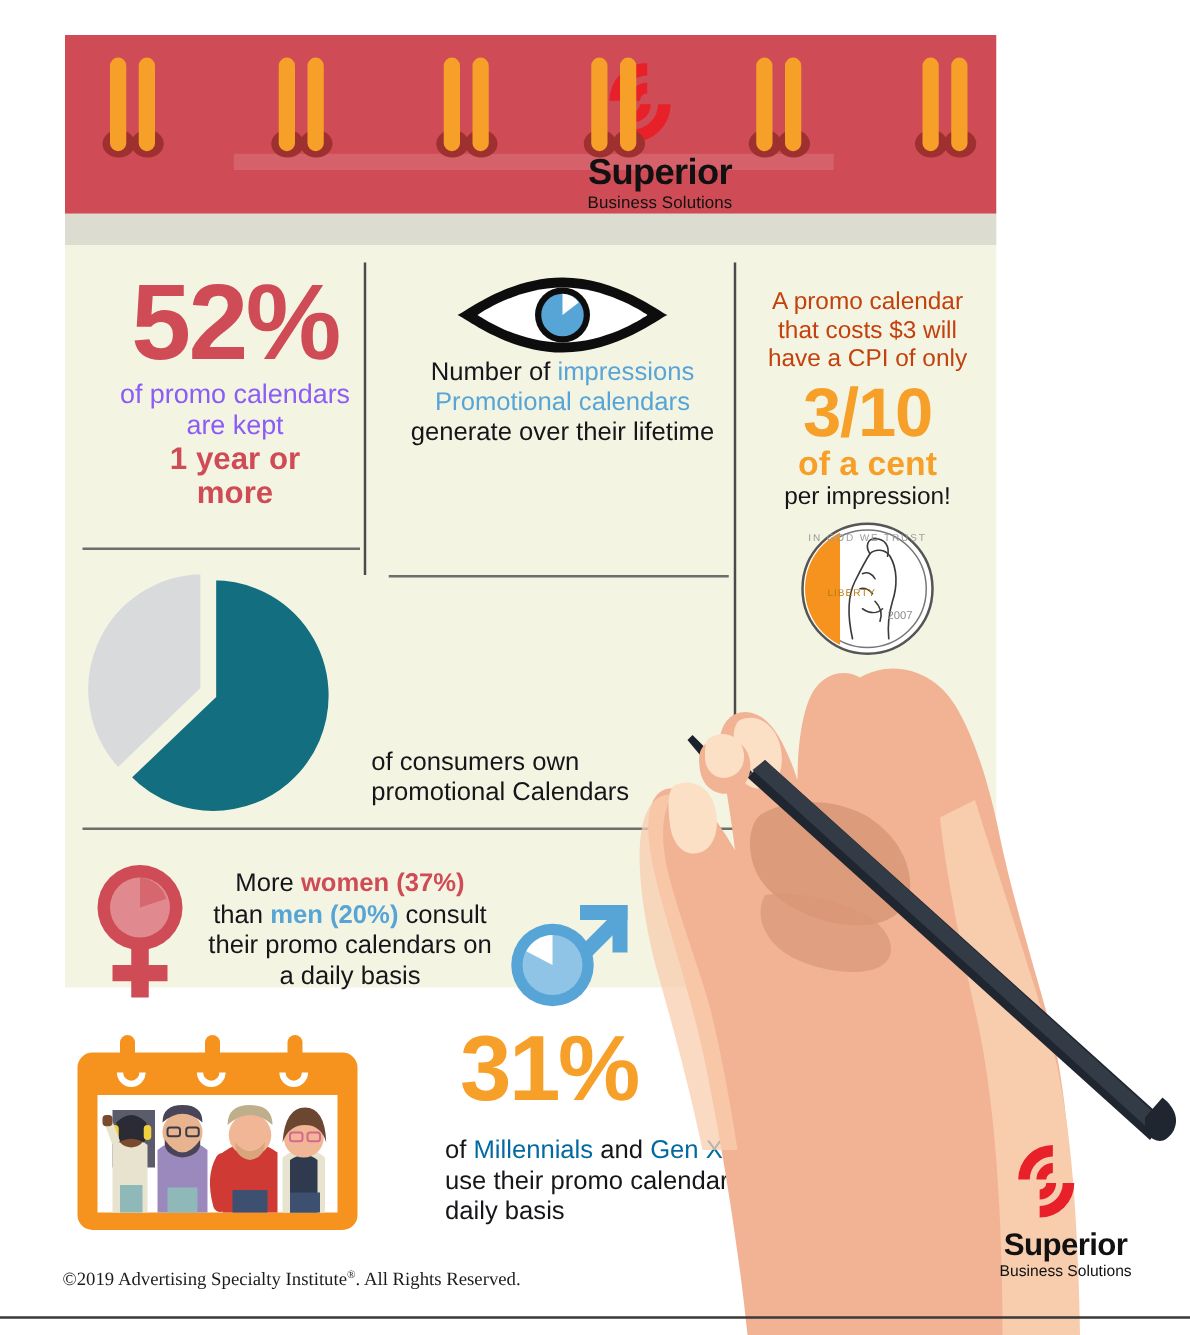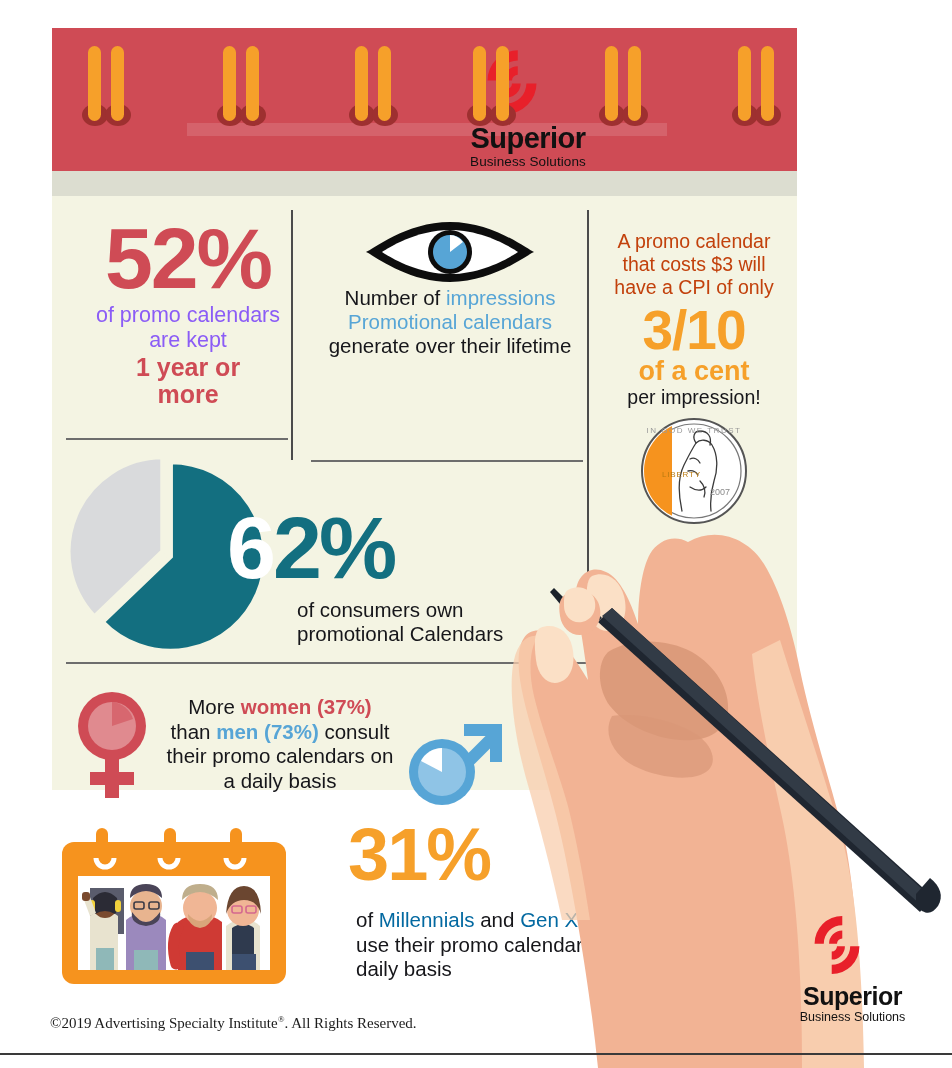--- a/index.html
+++ b/index.html
@@ -95,21 +95,21 @@
   
   #sgen { left: 0px; top: 650px; width: 540px; height: 130px; }
   #sgen .fsym { position: absolute; left: 14px; top: 10px; width: 92px; height: 112px; }
   #sgen .msym { position: absolute; left: 350px; top: 38px; width: 108px; height: 92px; }
   #sgen .cap { position: absolute; left: 98px; top: 17px; width: 260px; text-align: center; font-size: 20.5px; line-height: 1.2; color: #16161a; }
   #sgen .cap b { font-weight: 700; }
 
   
   #smil { position: absolute; left: 60px; top: 818px; width: 620px; height: 190px; }
   .cal-icon { position: absolute; left: 0px; top: 10px; width: 228px; height: 158px; }
-  #smil .num { position: absolute; left: 288px; top: 0px; font-size: 74px; font-weight: 700; letter-spacing: -2px; color: #f6a02a; line-height: 1; }
+  #smil .num { position: absolute; left: 308px; top: 0px; font-size: 74px; font-weight: 700; letter-spacing: -2px; color: #f6a02a; line-height: 1; }
   #smil .cap { position: absolute; left: 296px; top: 90px; width: 330px; font-size: 20.5px; line-height: 1.2; color: #16161a; }
   #smil .cap b { font-weight: 400; color: #0369a1; }
 
   
   #hand { position: absolute; left: 480px; top: 520px; width: 472px; height: 548px; }
 
   
   #blogo { position: absolute; left: 770px; top: 912px; width: 165px; height: 130px; }
   #blogo .mark { position: absolute; left: 32px; top: 0; width: 70px; height: 66px; }
   #blogo .word { position: absolute; left: 0; top: 70px; width: 165px; text-align: center; color: #111; font-weight: 700; font-size: 25px; letter-spacing: -0.5px; }
@@ -247,40 +247,37 @@
         <text x="24" y="62" font-family="Liberation Sans, sans-serif" font-size="8" fill="#b97a10" letter-spacing="0.8">LIBERTY</text>
         <text x="82" y="80" font-family="Liberation Sans, sans-serif" font-size="9" fill="#8a8a8a" text-anchor="middle">2007</text>
       </svg>
     </div>
 
     <div class="blk" id="spie">
       <svg class="pie-wrap" viewBox="0 0 210 210">
         <path d="M105 105 L105 8 A97 97 0 1 1 35 172 Z" fill="#136f80" stroke="#f4f4e3" stroke-width="5"></path>
         <path d="M97 100 L97 3 A97 97 0 0 0 27 167 Z" fill="#d9dadc" stroke="#f4f4e3" stroke-width="5"></path>
       </svg>
-      <div class="val">
-        <span class="w">6</span><span class="t">2%</span>
-      </div>
       <div class="cap">
         <span>of consumers own</span><br>
         <span>promotional Calendars</span>
       </div>
     </div>
 
     <div class="blk" id="sgen">
       <svg class="fsym" viewBox="0 0 92 112">
         <circle cx="46" cy="38" r="34" fill="#cf4b55"></circle>
         <circle cx="46" cy="38" r="24" fill="#e08a8f"></circle>
         <path d="M46 38 L46 14 A24 24 0 0 1 67 31 Z" fill="#cf4b55" opacity="0.55"></path>
         <rect x="39" y="70" width="14" height="40" fill="#cf4b55"></rect>
         <rect x="24" y="84" width="44" height="13" fill="#cf4b55"></rect>
       </svg>
       <div class="cap">
         <span>More </span><b class="red">women (37%)</b><br>
-        <span>than </span><b class="blue">men (73%)</b><span> consult</span><br>
+        <span>than </span><b class="blue">men (20%)</b><span> consult</span><br>
         <span>their promo calendars on</span><br>
         <span>a daily basis</span>
       </div>
       <svg class="msym" viewBox="0 0 108 92">
         <rect x="62" y="8" width="38" height="12" fill="#57a5d6"></rect>
         <rect x="88" y="8" width="12" height="38" fill="#57a5d6"></rect>
         <rect x="58" y="26" width="44" height="12" fill="#57a5d6" transform="rotate(-45 80 32)"></rect>
         <circle cx="40" cy="56" r="33" fill="#57a5d6"></circle>
         <circle cx="40" cy="56" r="24" fill="#8fc4e6"></circle>
         <path d="M40 56 L40 32 A24 24 0 0 0 19 45 Z" fill="#ffffff"></path>

